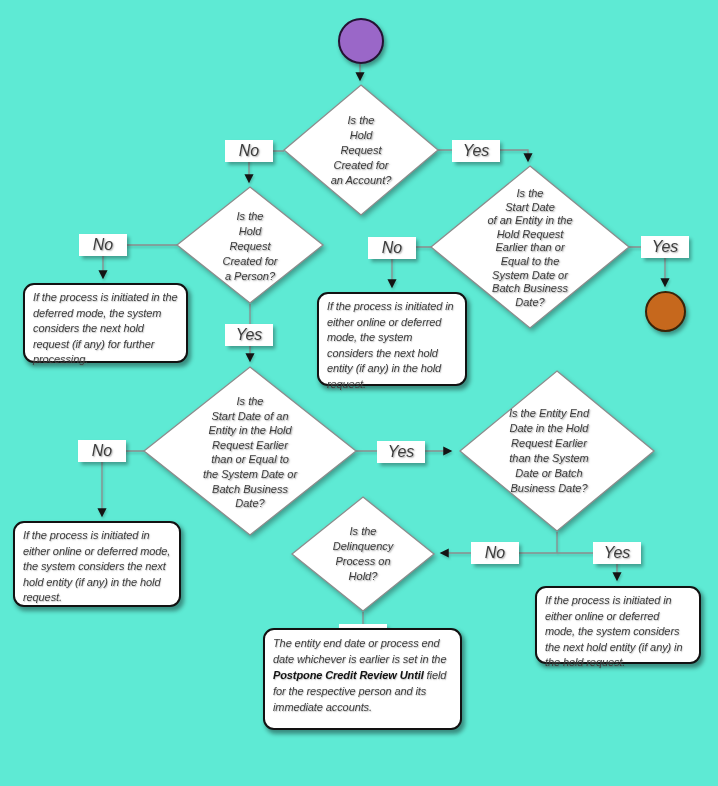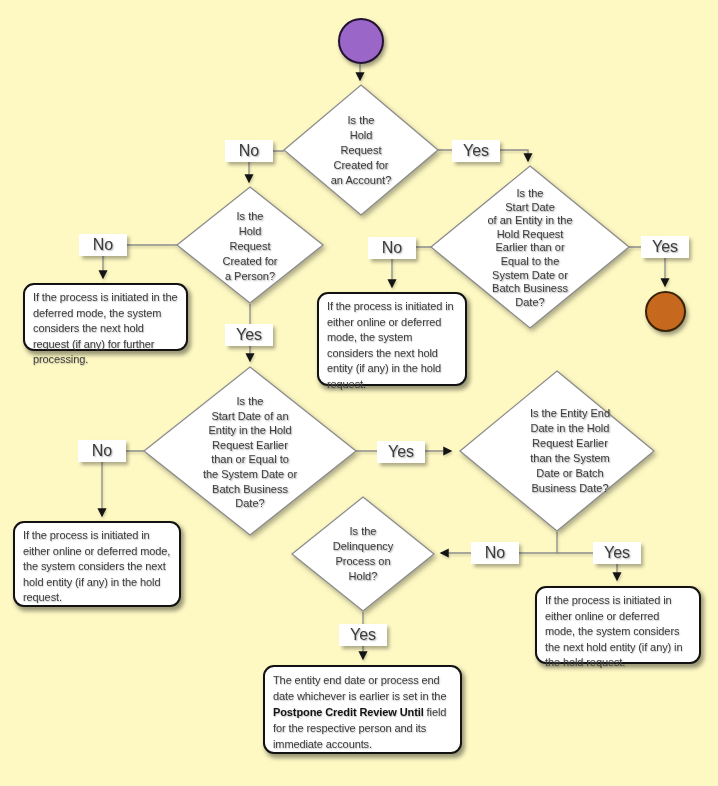--- a/index.html
+++ b/index.html
@@ -1,18 +1,18 @@
 <!DOCTYPE html>
 <html><head>
 <meta charset="utf-8">
 <style>
   html,body { margin:0; padding:0; background:#ffffff; }
   .canvas {
-    position:relative; width:718px; height:786px; background:#fef9c3;
-    font-family:"Liberation Sans", sans-serif; overflow:hidden;
+    position:relative; width:718px; height:786px; background:#5eead4;
+    font-family:"Liberation Sans", sans-serif; overflow:hidden;font-style:italic;
   }
   svg.layer { position:absolute; left:0; top:0; }
   .conn { filter: drop-shadow(1.5px 2px 1px rgba(0,0,0,0.18)); }
   .diamond { filter: drop-shadow(2.5px 3.5px 2.5px rgba(0,0,0,0.32)); }
   .node-circle {
     position:absolute; border-radius:50%; box-sizing:border-box;
     border:2.5px solid #241233; box-shadow:2px 3px 4px rgba(0,0,0,0.4);
   }
   .diamond-text {
     position:absolute; transform:translate(-50%,-50%); text-align:center;
@@ -95,21 +95,21 @@
 Batch Business
 Date?</div>
   <div class="diamond-text" style="left:250px; top:452px; line-height:14.6px;">Is the
 Start Date of an
 Entity in the Hold
 Request Earlier
 than or Equal to
 the System Date or
 Batch Business
 Date?</div>
-  <div class="diamond-text" style="left:570px; top:451px;">Is the Entity End
+  <div class="diamond-text" style="left:549px; top:451px;">Is the Entity End
 Date in the Hold
 Request Earlier
 than the System
 Date or Batch
 Business Date?</div>
   <div class="diamond-text" style="left:363px; top:554px;">Is the
 Delinquency
 Process on
 Hold?</div>
 
@@ -118,19 +118,19 @@
   <div class="edge-label" style="left:79px; top:234px;">No</div>
   <div class="edge-label" style="left:225px; top:324px;">Yes</div>
   <div class="edge-label" style="left:368px; top:237px;">No</div>
   <div class="edge-label" style="left:641px; top:236px;">Yes</div>
   <div class="edge-label" style="left:78px; top:440px;">No</div>
   <div class="edge-label" style="left:377px; top:441px;">Yes</div>
   <div class="edge-label" style="left:471px; top:542px;">No</div>
   <div class="edge-label" style="left:593px; top:542px;">Yes</div>
   <div class="edge-label" style="left:339px; top:624px;">Yes</div>
 
-  <div class="note" style="left:23px; top:283px; width:165px; height:68px;">If the process is initiated in the deferred mode, the system considers the next hold request (if any) for further processing.</div>
+  <div class="note" style="left:23px; top:283px; width:165px; height:80px;">If the process is initiated in the deferred mode, the system considers the next hold request (if any) for further processing.</div>
   <div class="note" style="left:317px; top:292px; width:150px; height:94px;">If the process is initiated in either online or deferred mode, the system considers the next hold entity (if any) in the hold request.</div>
   <div class="note" style="left:13px; top:521px; width:168px; height:86px;">If the process is initiated in either online or deferred mode, the system considers the next hold entity (if any) in the hold request.</div>
   <div class="note" style="left:535px; top:586px; width:166px; height:78px;">If the process is initiated in either online or deferred mode, the system considers the next hold entity (if any) in the hold request.</div>
-  <div class="note" style="left:263px; top:665px; width:199px; height:89px; line-height:16px;"><span>The entity end date or process end date whichever is earlier is set in the </span><b>Postpone Credit Review Until</b><span> field for the respective person and its immediate accounts.</span></div>
+  <div class="note" style="left:263px; top:628px; width:199px; height:102px; line-height:16px;"><span>The entity end date or process end date whichever is earlier is set in the </span><b>Postpone Credit Review Until</b><span> field for the respective person and its immediate accounts.</span></div>
 
 </div>
 
 </body></html>

